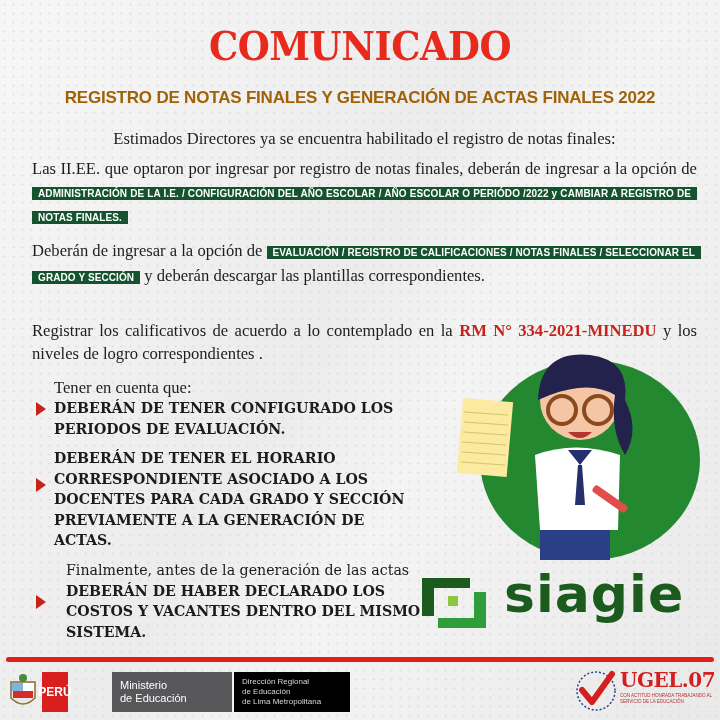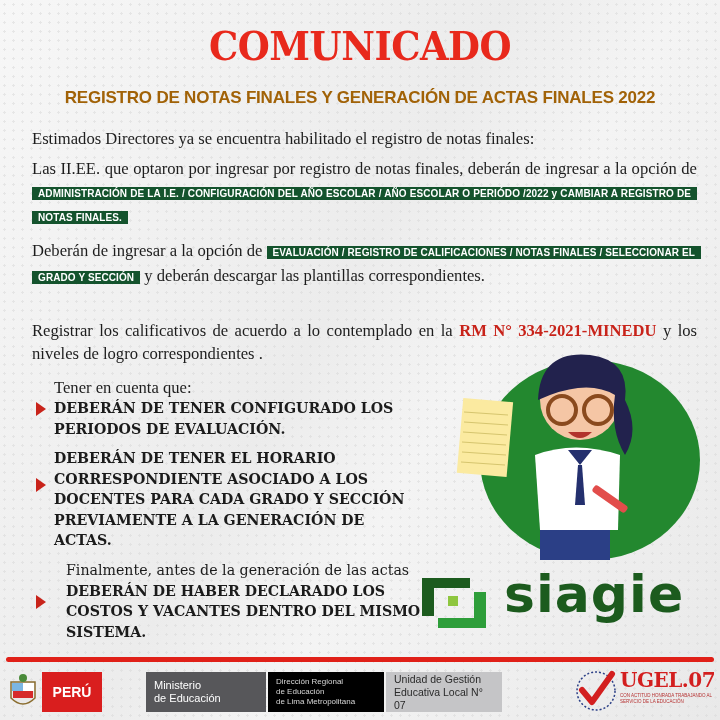--- a/index.html
+++ b/index.html
@@ -23,20 +23,21 @@
   }
   .subtitle {
     position:absolute; top:88px; left:0; width:720px; text-align:center;
     font-family:"Liberation Sans", sans-serif; font-weight:bold;
     font-size:17px; color:#a16207; letter-spacing:-0.2px;
   }
   .para {
     position:absolute; left:32px; width:665px;
     font-family:"Liberation Serif", serif; font-size:16.6px; line-height:22.5px;
     color:#1d1d1d;
+    text-align:center;
   }
   .hl {
     background:#14532d; color:#fff; font-family:"Liberation Sans", sans-serif;
     font-weight:bold; font-size:10px; padding:1px 6px;
     box-decoration-break: clone; -webkit-box-decoration-break: clone;
     letter-spacing:0.1px;
   }
   .redbold { color:#c8231a; font-weight:bold; }
   .bullet-intro {
     position:absolute; left:54px; top:378px;
@@ -61,22 +62,22 @@
     color:#1c5b1e; letter-spacing:1px;
   }
   .redline {
     position:absolute; left:6px; top:657px; width:708px; height:5px;
     background:#e02018; border-radius:3px;
   }
   .footer { position:absolute; left:8px; top:672px; height:40px; display:flex; align-items:stretch; }
   .crest { width:30px; height:40px; margin-right:4px; }
   .peru {
     width:20px; background:#d91e1e; color:#fff;
-    font-family:"Liberation Sans", sans-serif; font-size:14px; font-weight:bold;
-    display:flex; align-items:center; justify-content:center; padding:0 20px;
+    font-family:"Liberation Sans", sans-serif; font-size:12px; font-weight:bold;
+    display:flex; align-items:center; justify-content:center; padding:0 3px;
   }
   .fblock {
     font-family:"Liberation Sans", sans-serif; padding:5px 8px; display:flex; flex-direction:column; justify-content:center;
   }
   .minedu { width:104px; background:#57575a; color:#fff; font-size:11px; line-height:13px;margin-left:44px; }
   .dre { width:100px; background:#000000; color:#d7d7d7; font-size:8px; line-height:10px; margin-left:2px; }
   .ugel-box { width:100px; background:#c5c5c7; color:#2a2a2a; font-size:10.5px; line-height:13px; margin-left:2px; }
   .ugel-logo { position:absolute; left:574px; top:668px; width:140px; height:46px; }
   .ugel-title {
     position:absolute; left:46px; top:0px;
@@ -173,24 +174,20 @@
   <div class="peru">PERÚ</div>
   <div class="fblock minedu">
     <span>Ministerio</span>
     <span>de Educación</span>
   </div>
   <div class="fblock dre">
     <span>Dirección Regional</span>
     <span>de Educación</span>
     <span>de Lima Metropolitana</span>
   </div>
-  <div class="fblock ugel-box">
-    <span>Unidad de Gestión</span>
-    <span>Educativa Local N° 07</span>
-  </div>
 </div>
 
 <div class="ugel-logo">
   <svg width="44" height="46" viewBox="0 0 44 46">
     <circle cx="22" cy="23" r="19" fill="none" stroke="#2b3f86" stroke-width="1.5" stroke-dasharray="2 2"></circle>
     <path d="M8 22 L18 34 L38 6" fill="none" stroke="#d31f1f" stroke-width="6" stroke-linecap="round" stroke-linejoin="round"></path>
   </svg>
   <div class="ugel-title">UGEL.07</div>
   <div class="ugel-tag">CON ACTITUD HONRADA TRABAJANDO AL SERVICIO DE LA EDUCACIÓN</div>
 </div>

